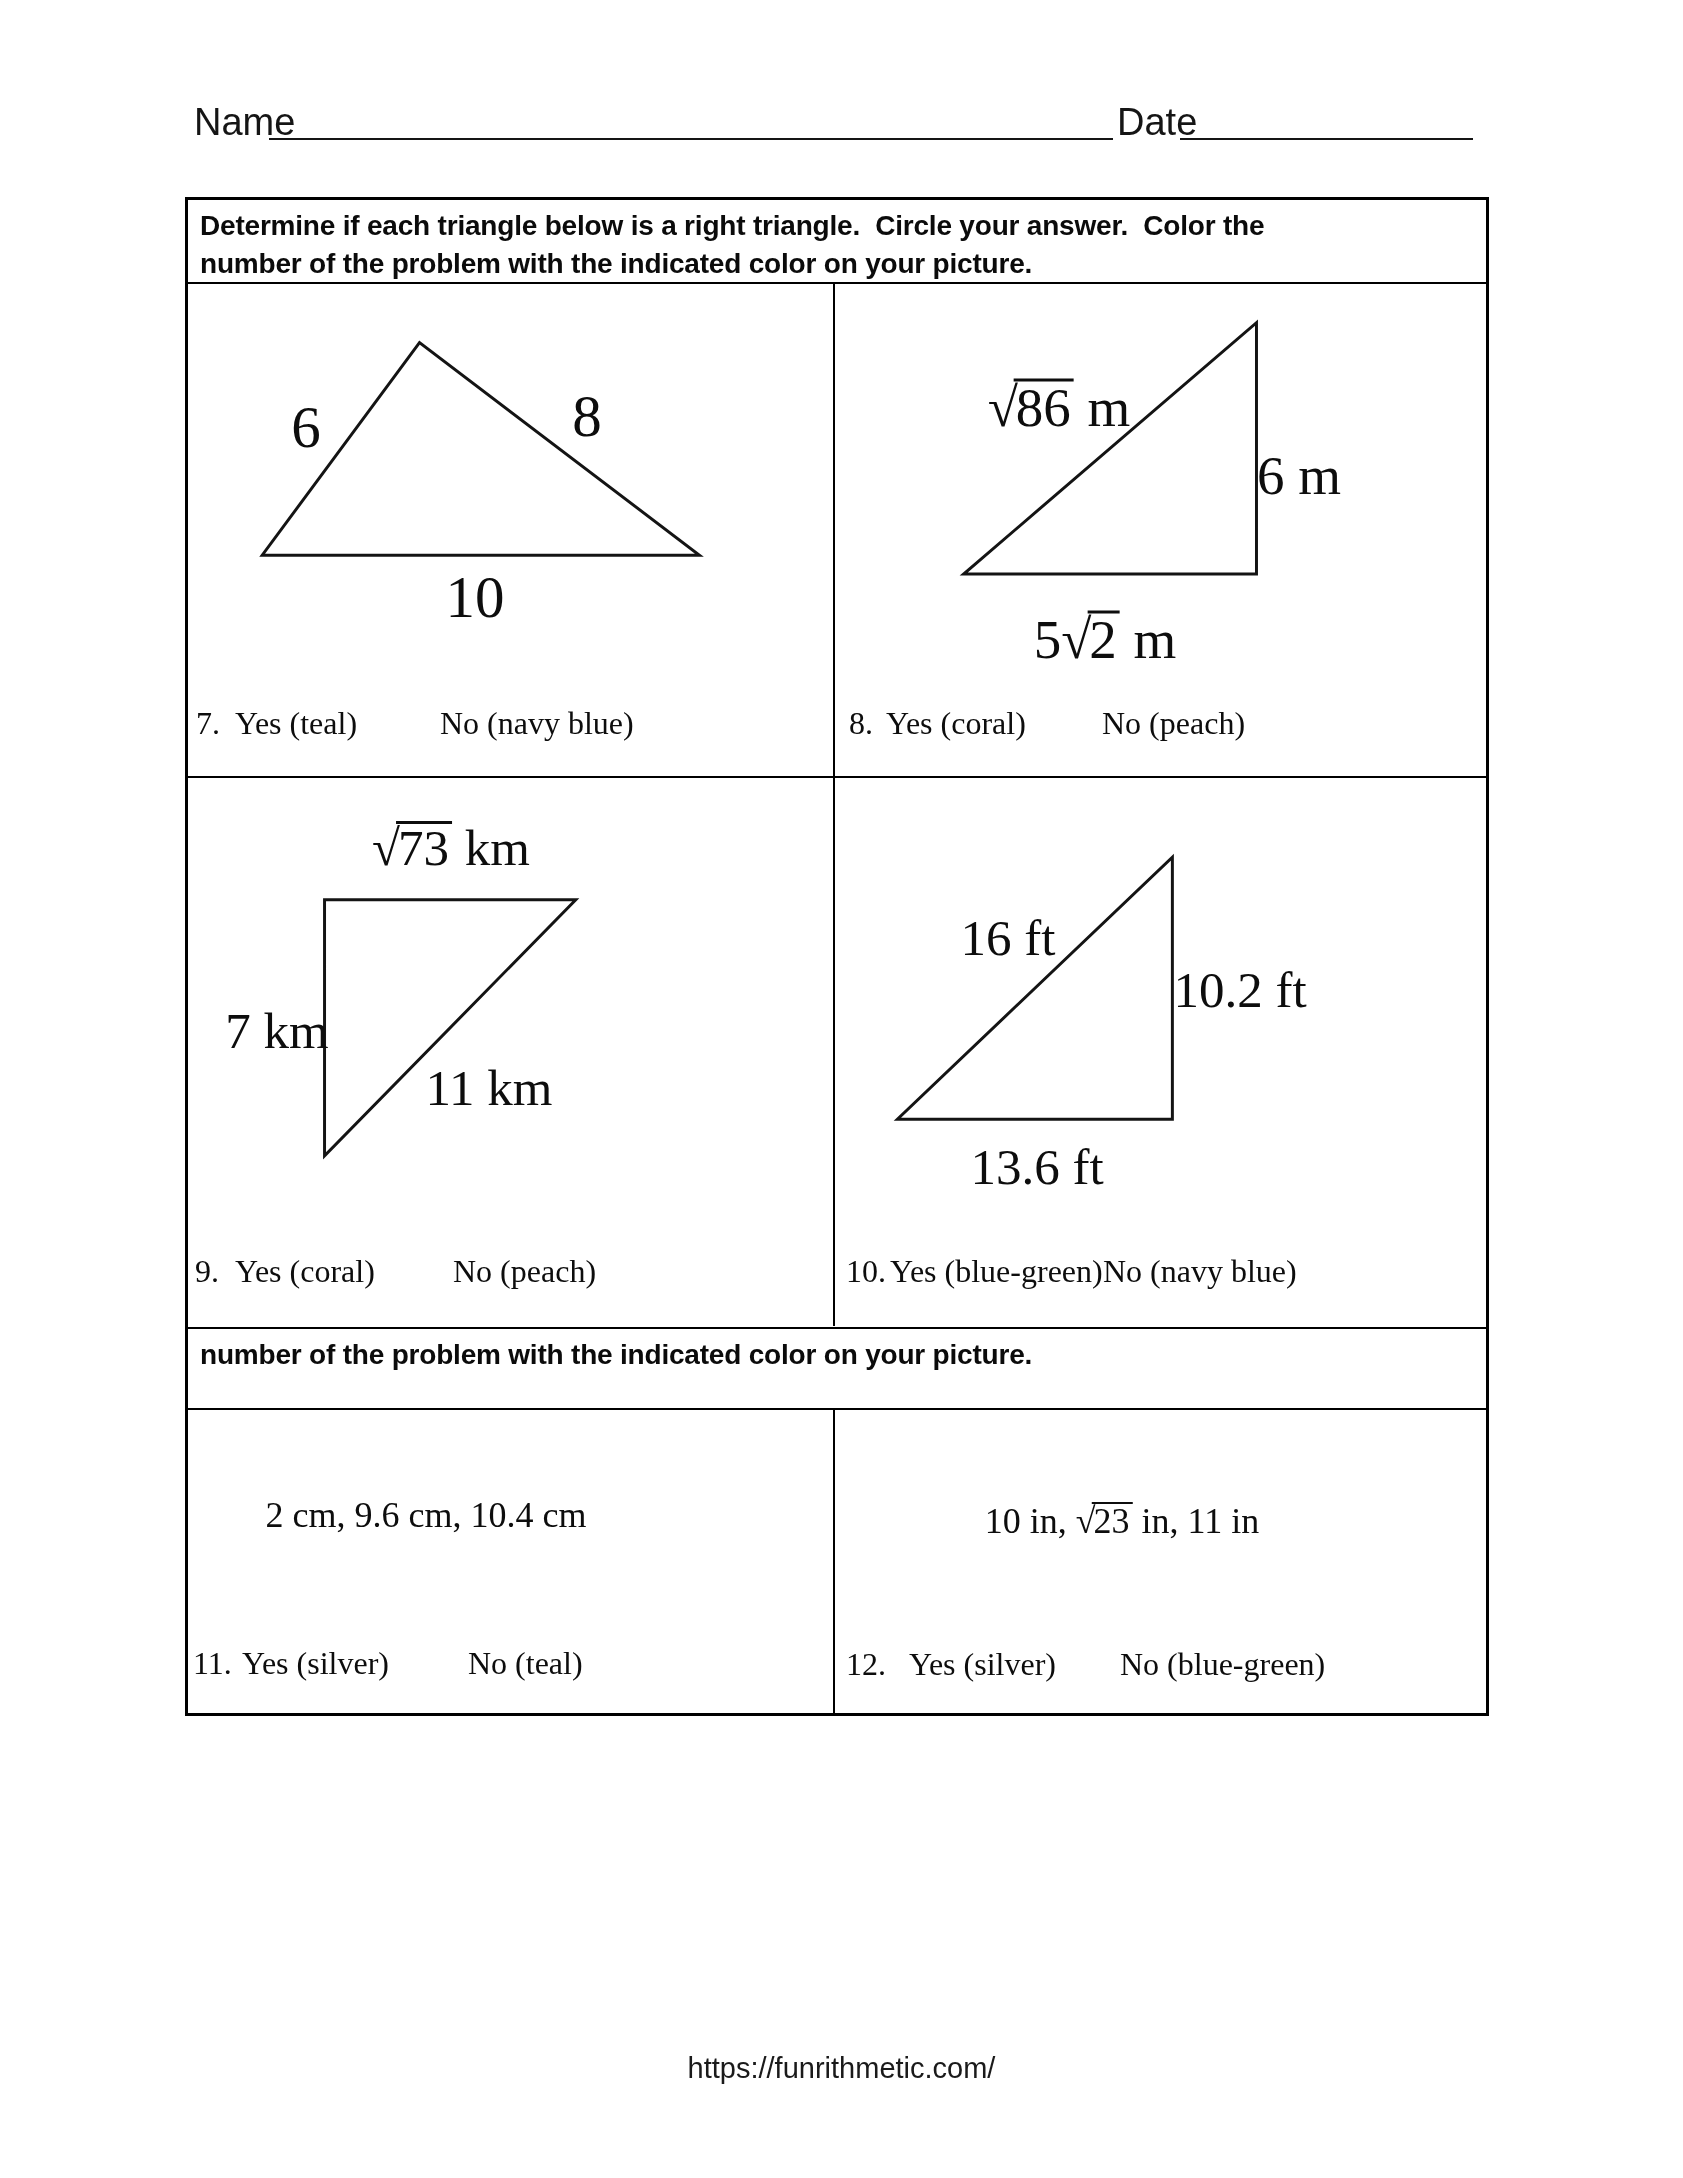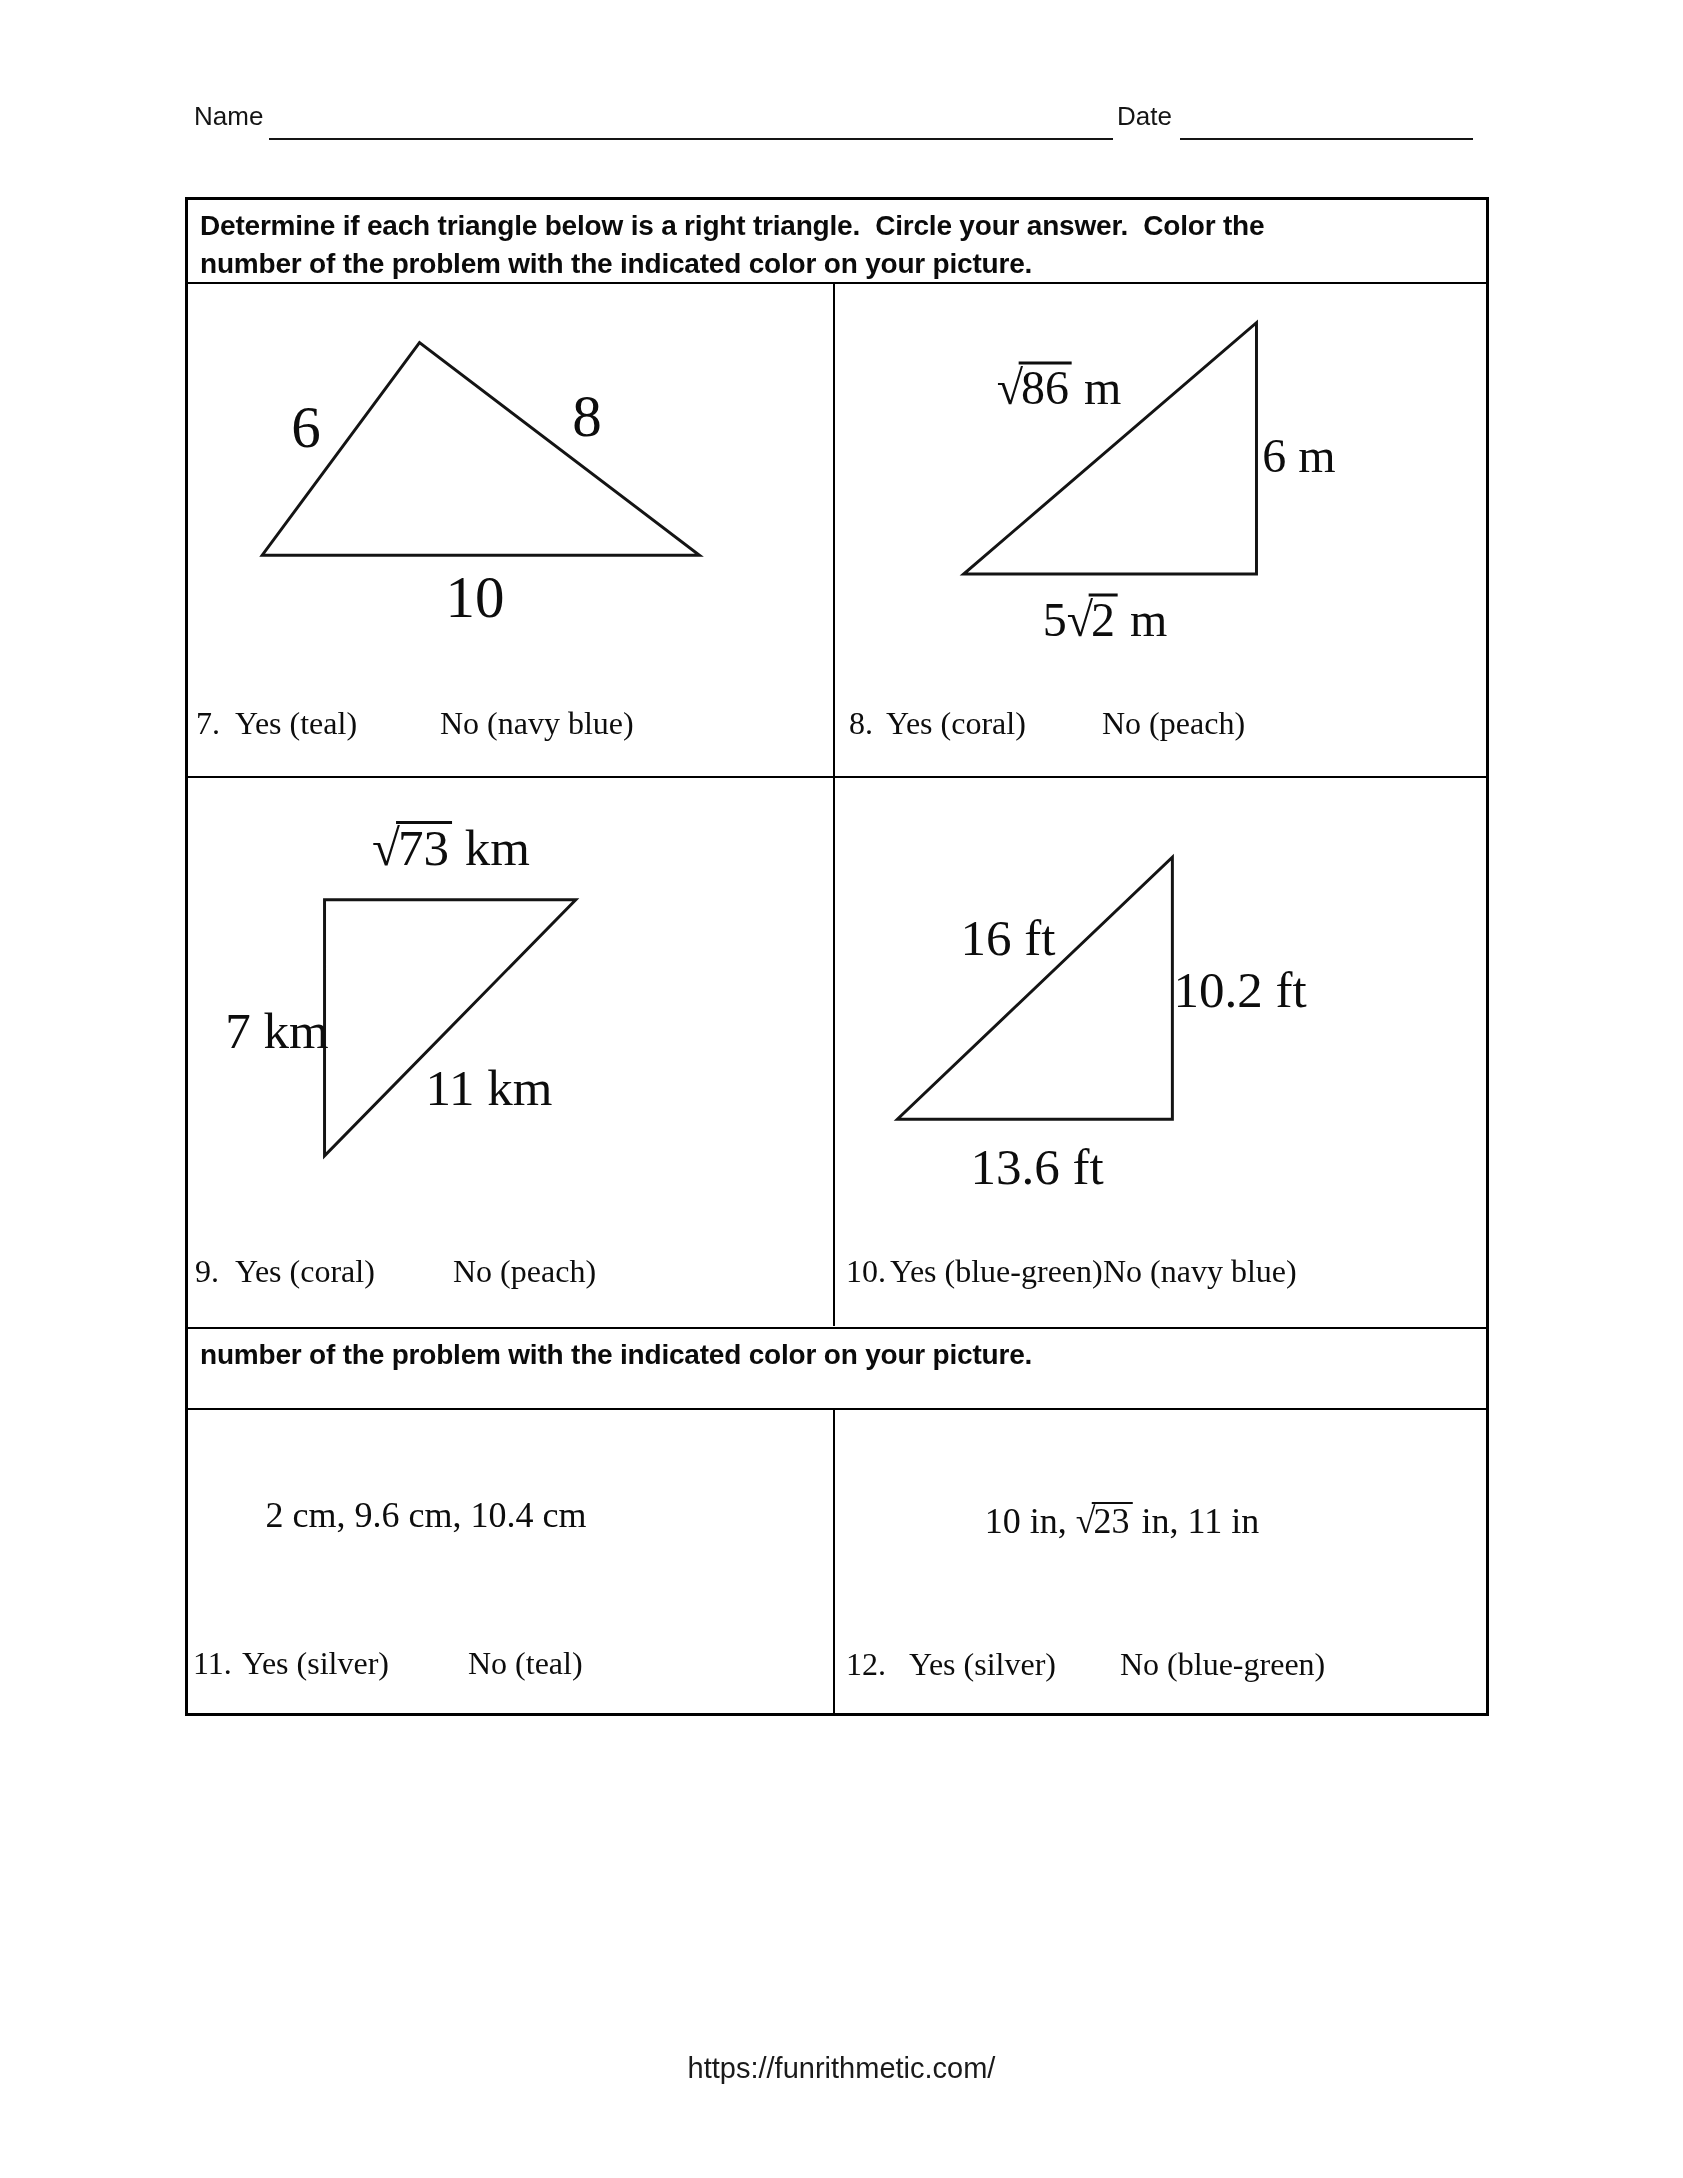--- a/index.html
+++ b/index.html
@@ -4,40 +4,40 @@
 <style>
   html,body { margin:0; padding:0; background:#e8e8e8; }
   .sheet {
     position:relative; width:1683px; height:2178px; background:#ffffff;
     font-family:"Liberation Serif","DejaVu Serif",serif; color:#101010;
     overflow:hidden; margin:0 auto;
   }
   .abs { position:absolute; }
 
   
-  .hdr-label { font-family:"Liberation Sans","DejaVu Sans",sans-serif; font-size:26px; color:#151515; }
+  .hdr-label { font-family:"Liberation Sans","DejaVu Sans",sans-serif; font-size:38px; color:#151515; }
   .blank-line { position:absolute; height:2px; background:#151515; }
 
   
   .wtable { position:absolute; left:185px; top:197px; width:1304px; height:1519px;
             border:3px solid #000; box-sizing:border-box; }
   .hline { position:absolute; left:0; right:0; height:2px; background:#000; }
   .vline { position:absolute; width:2px; background:#000; left:645px; }
   .cell  { position:absolute; overflow:visible; }
 
   .instr { position:absolute; left:0; right:0; padding:7px 10px 0 12px;
            font-family:"Liberation Sans","DejaVu Sans",sans-serif;
            font-weight:600; font-size:28px; letter-spacing:-0.2px; color:#0b0b0b; }
   .instr-line { white-space:pre; line-height:38px; }
 
   .tri-svg { position:absolute; left:0; top:0; }
 
   .side-label { position:absolute; transform:translate(-50%,-50%); white-space:nowrap; color:#0d0d0d; }
   .fs-A { font-size:59px; }
-  .fs-B { font-size:48px; }
+  .fs-B { font-size:55px;margin-top:20px; }
   .fs-C { font-size:51px; }
   .fs-side { font-size:36px; }
 
   .radicand { display:inline-block; line-height:0.92; border-top:3px solid currentColor;
               padding:1px 3px 0 2px; margin-left:-4px; }
   .sqrt-sym { letter-spacing:0; }
 
   .ans { position:absolute; font-size:32px; white-space:nowrap; color:#0d0d0d; }
 
   .footer { position:absolute; left:0; width:1683px; text-align:center;

